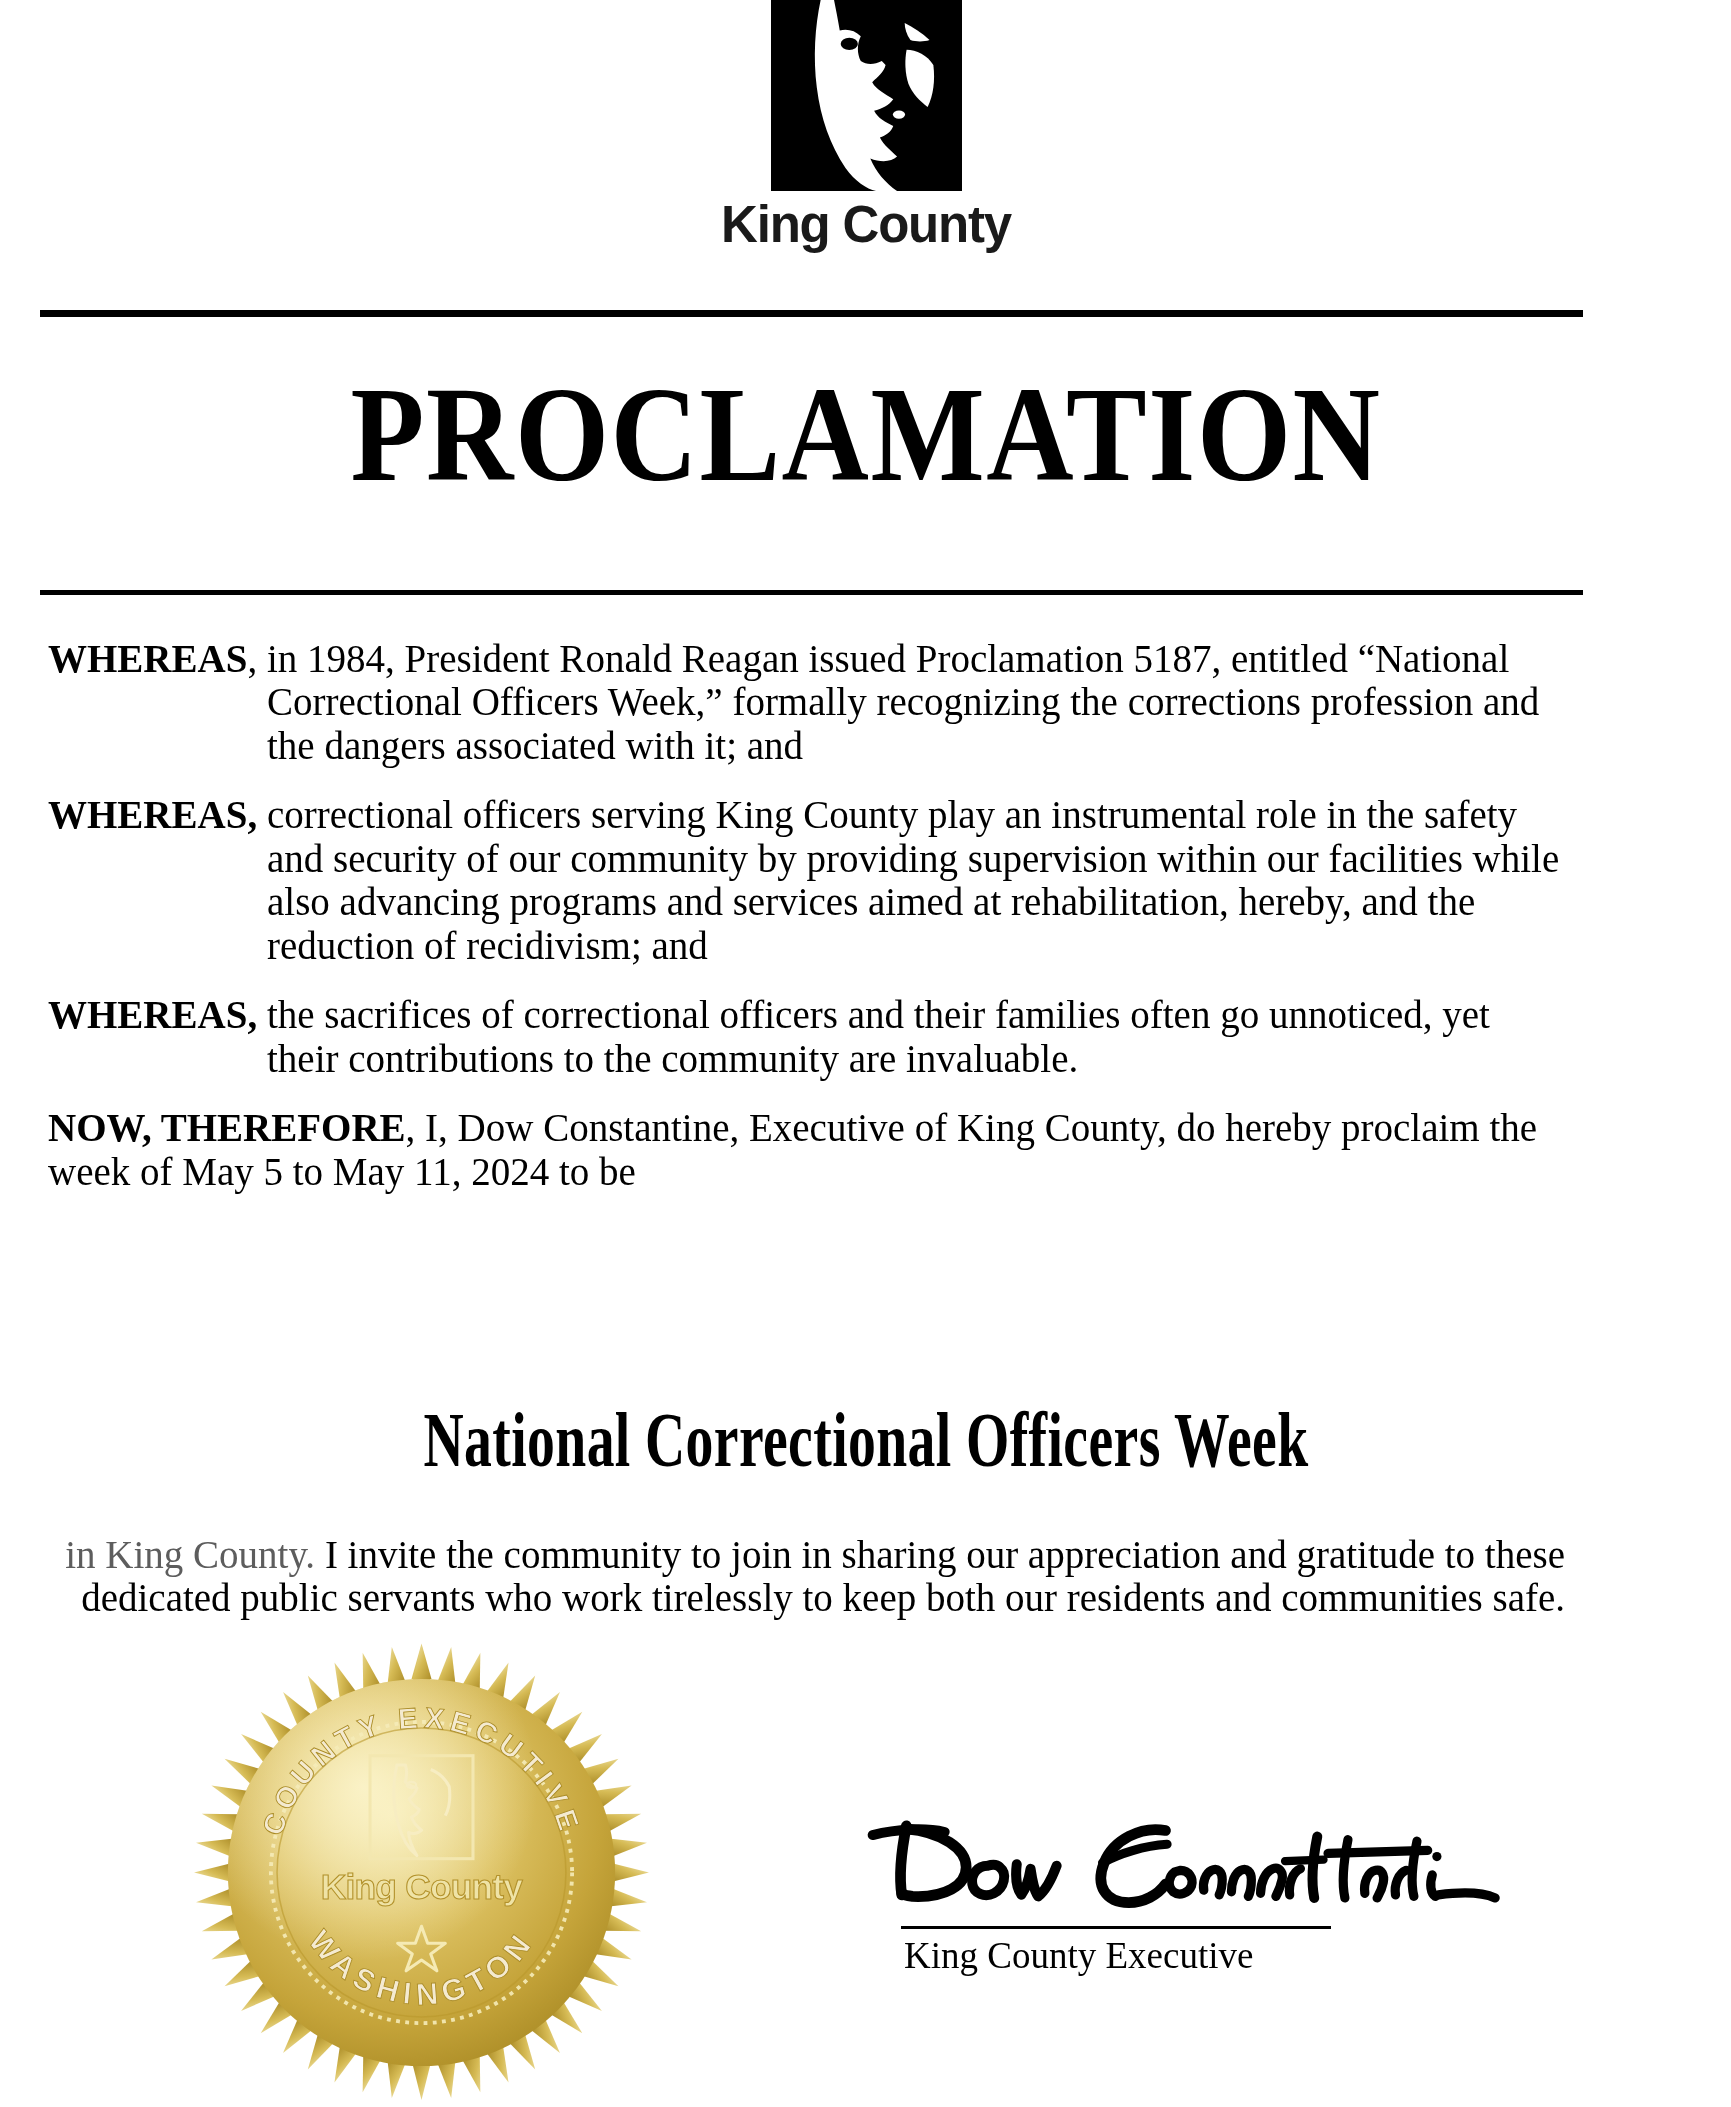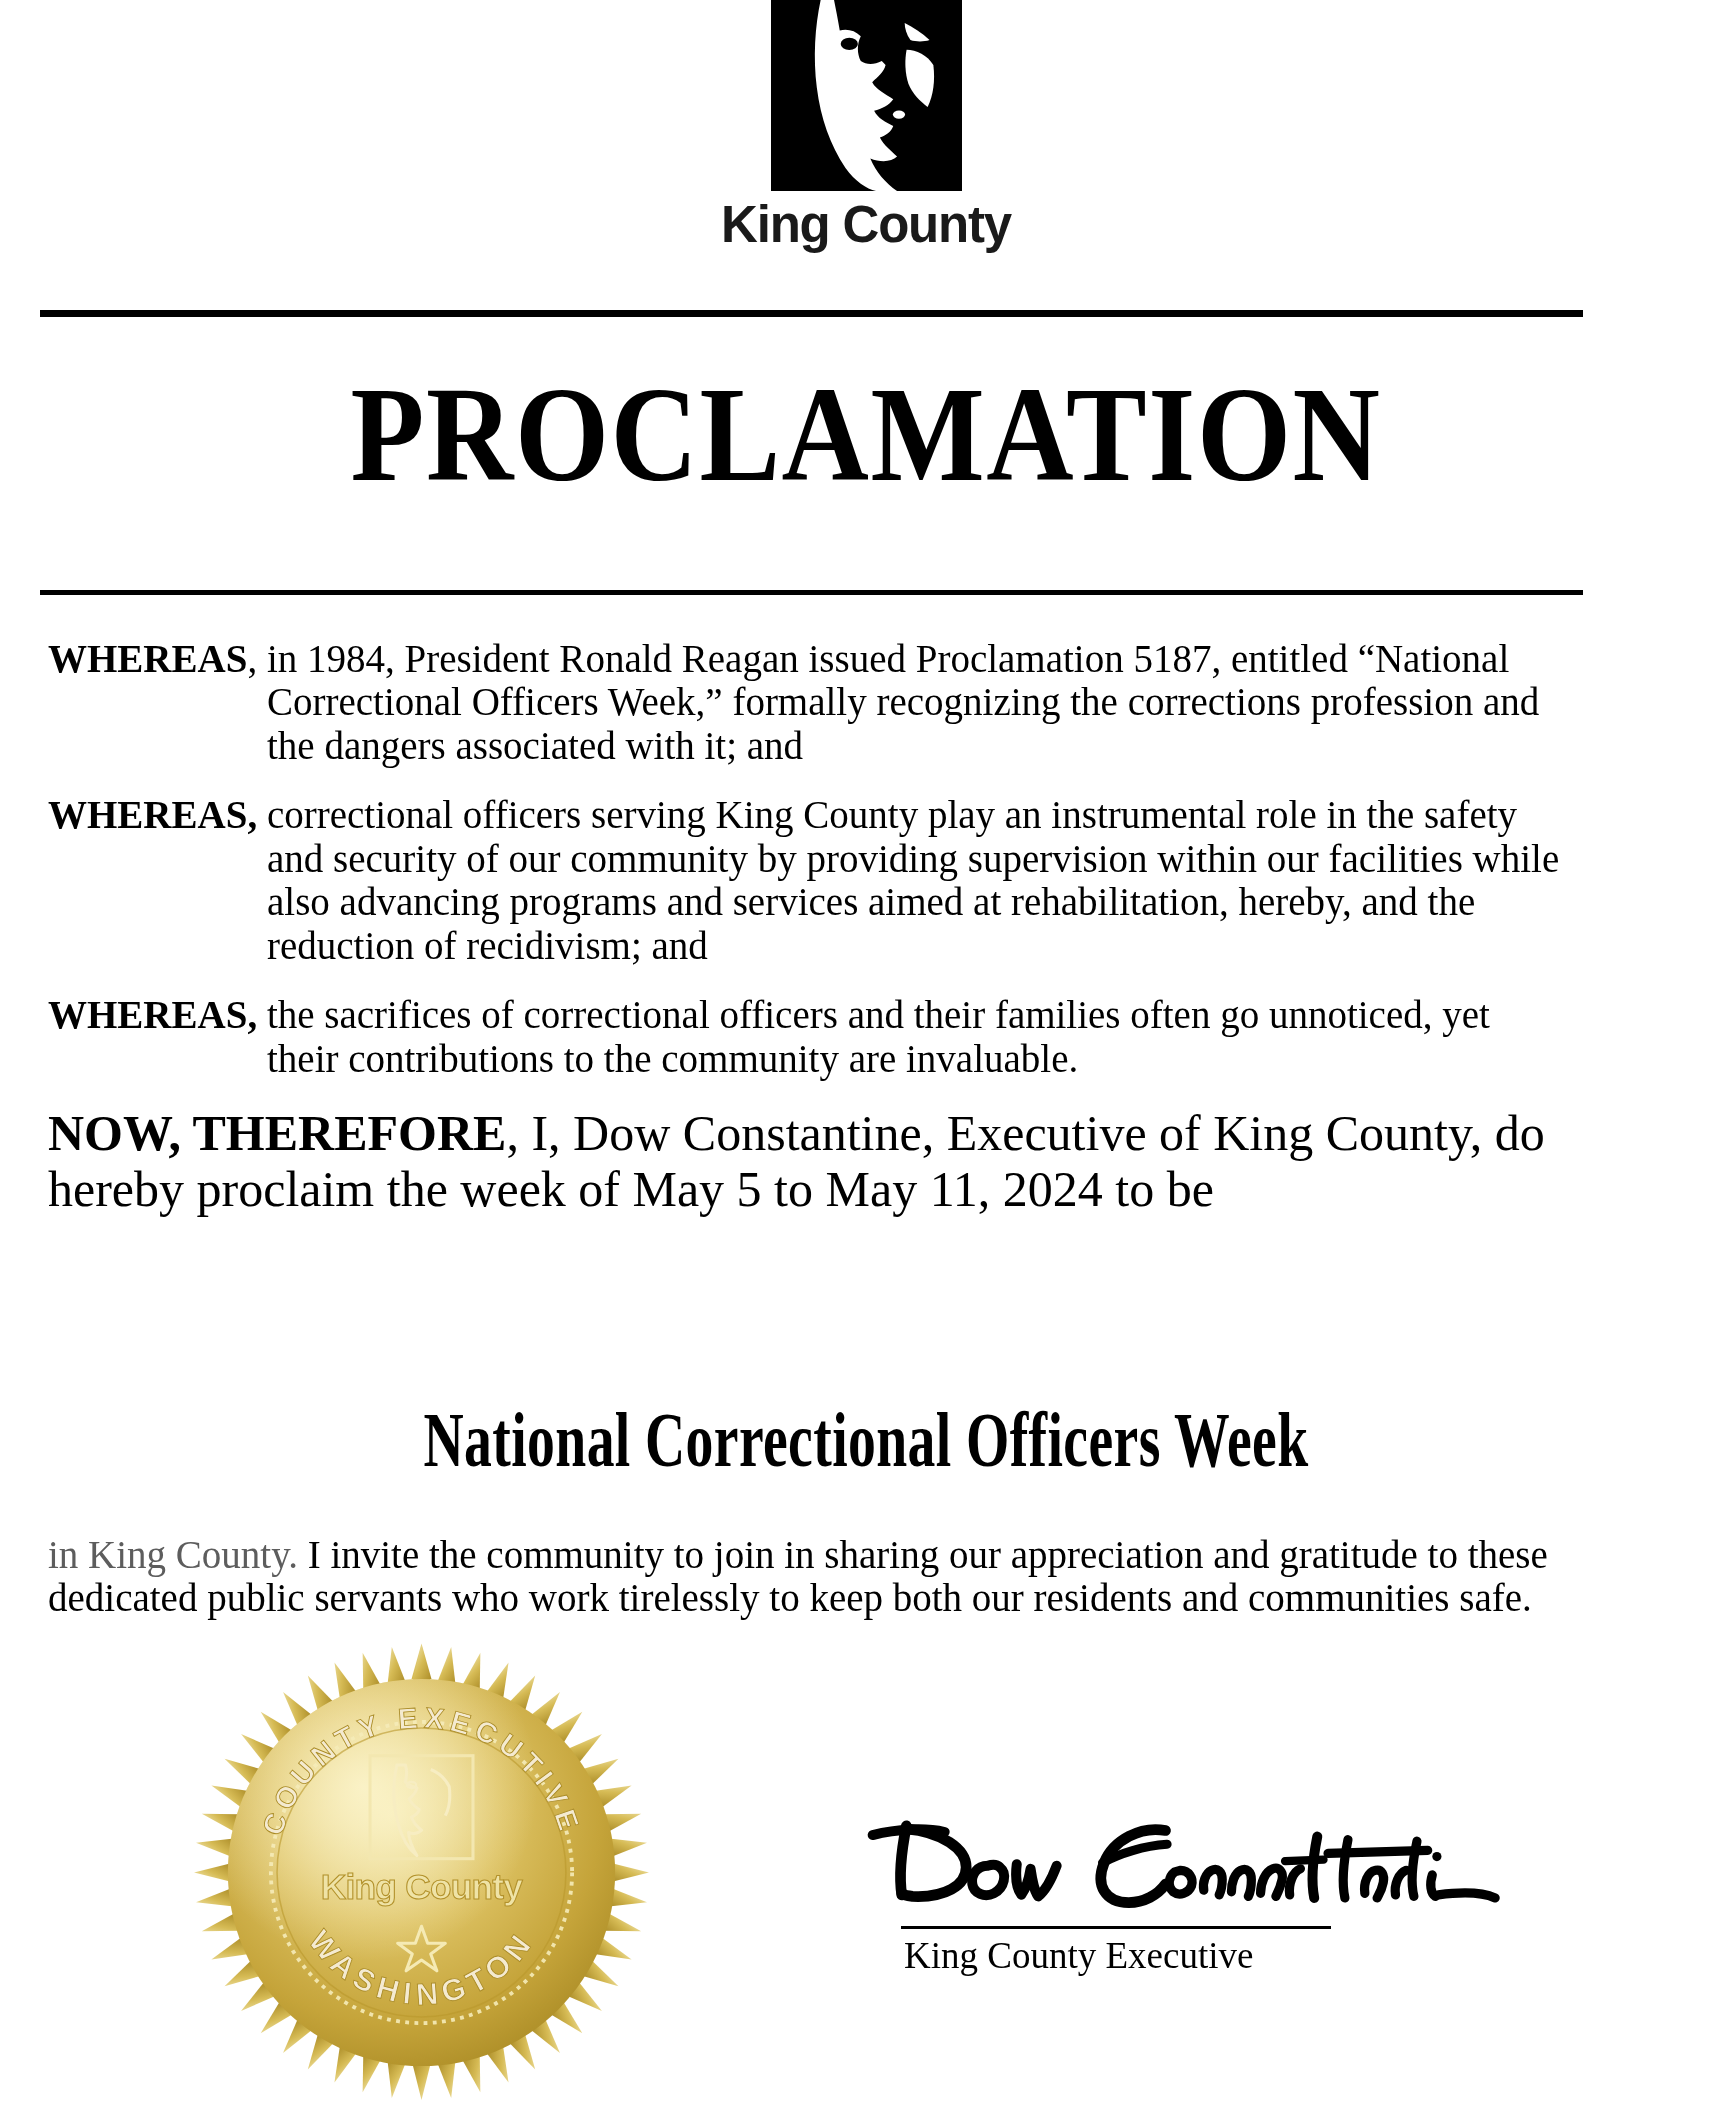--- a/index.html
+++ b/index.html
@@ -90,21 +90,21 @@
     line-height: 1.115;
     text-align: left;
     margin: 6px 0 26px 0;
     padding-left: 219px;
     text-indent: -219px;
   }
   .clause .lead {
     font-weight: 700;
   }
   .now-therefore {
-    font-size: 50px;
+    font-size: 39px;
     line-height: 1.115;
     margin: 0;
     padding-left: 0;
     text-indent: 0;
     text-align: left;
   }
   .now-therefore .lead {
     font-weight: 700;
   }
 
@@ -126,21 +126,21 @@
   }
 
   
   .closing {
     position: absolute;
     left: 48px;
     top: 1494px;
     width: 1517px;
     font-size: 39px;
     line-height: 1.115;
-    text-align: left;
+    text-align: right;
   }
   .closing .muted {
     color: #5d5d5d;
   }
 
   
   .seal-wrap {
     position: absolute;
     left: 191px;
     top: 1642px;

